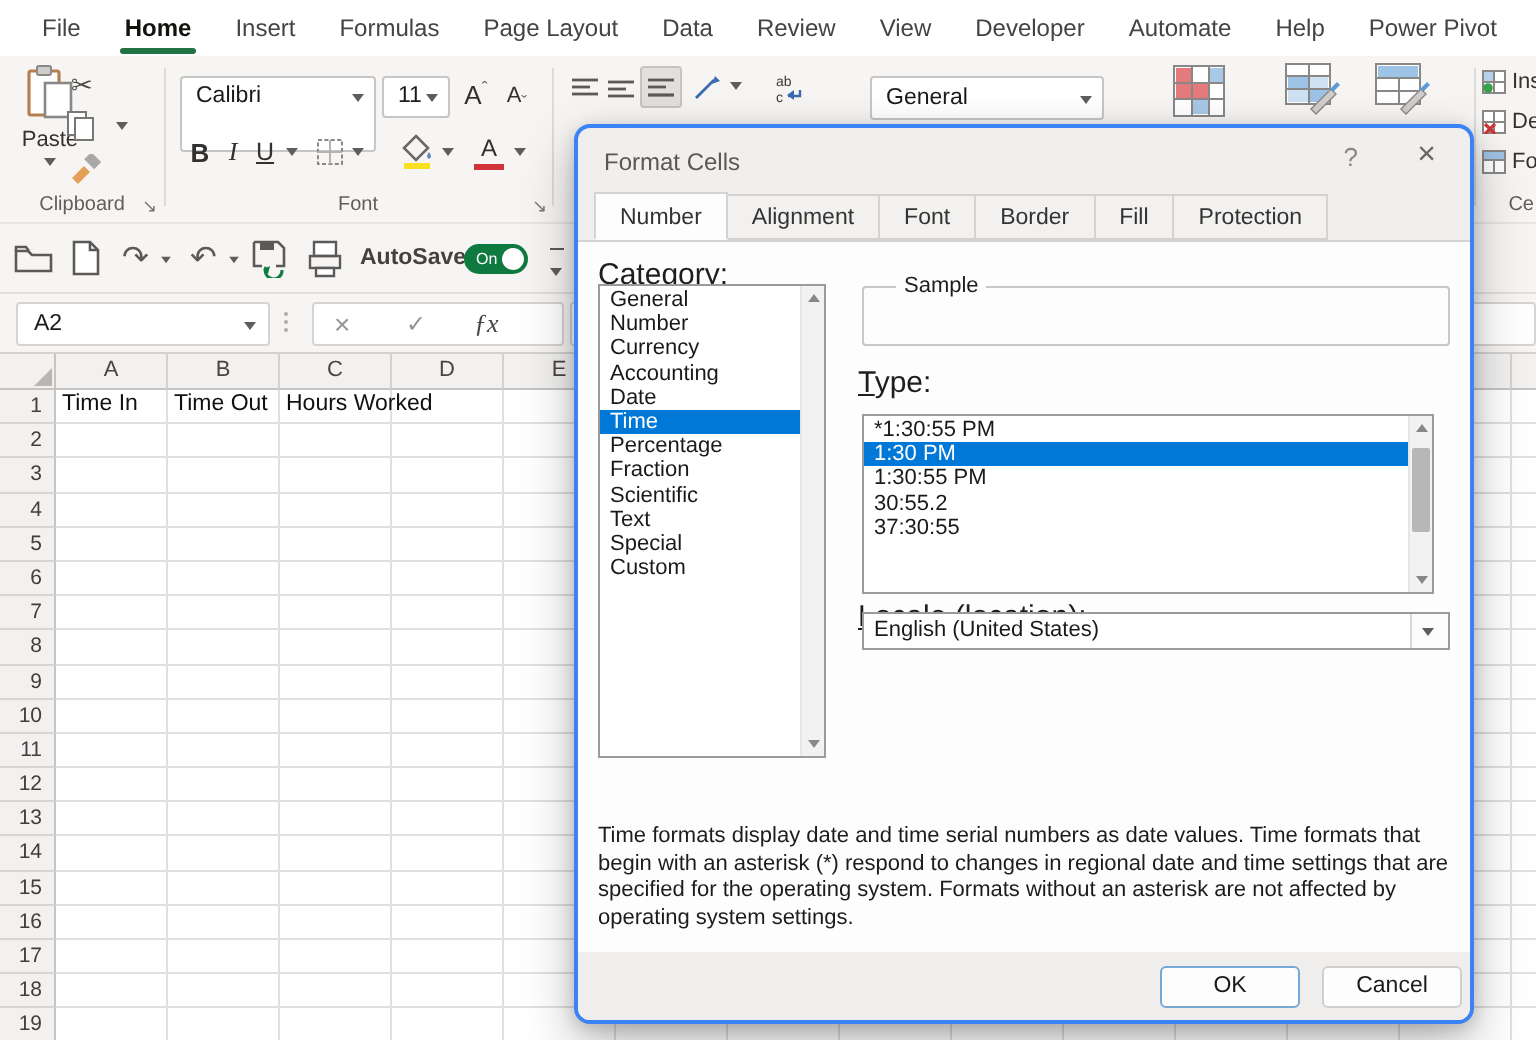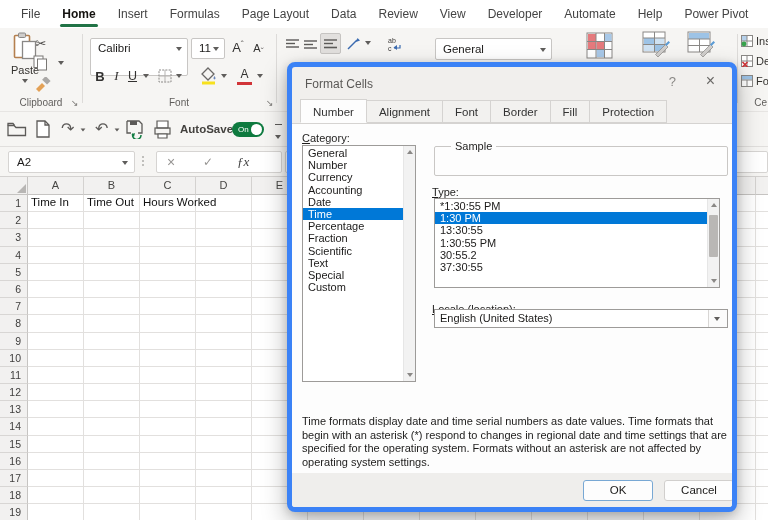--- a/index.html
+++ b/index.html
@@ -80,33 +80,33 @@
         border-bottom:1px solid #c6c4c2;font-size:11px;color:#47464 4;text-align:center;line-height:17px;color:#474644;}
   .grow{display:flex;height:17.2px;}
   .grhdr{width:28px;flex:none;background:#f2f1f0;border-right:1px solid #c6c4c2;
          border-bottom:1px solid #d8d6d4;font-size:10.5px;color:#3f3e3d;text-align:right;
          padding-right:6px;line-height:16px;}
   .gcell{width:56px;flex:none;border-right:1px solid #e2e0de;border-bottom:1px solid #e2e0de;position:relative;}
   .ctext{position:absolute;left:3px;top:1px;font-size:11.5px;color:#111;white-space:nowrap;z-index:2;}
 
   
   .dialog{position:absolute;left:287px;top:62px;width:450px;height:450px;background:#f1efed;
-          border:5px solid #3b82f6;border-radius:8px;box-shadow:0 10px 26px rgba(0,0,0,.28),0 2px 8px rgba(0,0,0,.16);
+          border:2px solid #3b82f6;border-radius:8px;box-shadow:0 10px 26px rgba(0,0,0,.28),0 2px 8px rgba(0,0,0,.16);
           z-index:10;overflow:hidden;}
   .dlg-title{position:absolute;left:13px;top:10px;font-size:12px;color:#5a5856;}
   .dlg-help{position:absolute;right:56px;top:7px;font-size:13px;color:#8a8886;}
   .dlg-close{position:absolute;right:17px;top:5px;font-size:16px;color:#6a6866;}
   .dlg-tabs{position:absolute;left:8px;top:33px;display:flex;z-index:3;}
   .dtab{height:23px;line-height:22px;padding:0 12px;font-size:11.5px;color:#333;
         background:#f2f1ef;border:1px solid #d5d3d1;margin-right:-1px;}
   .dtab.active{background:#fdfdfd;border-bottom-color:#fdfdfd;height:24px;margin-top:-1px;
                line-height:24px;z-index:4;position:relative;}
   .dlg-content{position:absolute;left:0;right:0;top:56px;bottom:34px;background:#fdfdfd;
                border-top:1px solid #d5d3d1;}
-  .dlg-label{position:absolute;font-size:11px;color:#1f1e1d;}
+  .dlg-label{position:absolute;font-size:15px;color:#1f1e1d;}
   .accel{text-decoration:underline;}
   .listbox{position:absolute;background:#fff;border:1px solid #9d9b99;overflow:hidden;}
   .list-items{position:absolute;left:0;top:1px;right:12px;}
   .litem{height:12.2px;line-height:12.2px;font-size:11px;padding-left:5px;color:#1b1a19;white-space:nowrap;}
   .litem.sel{background:#0078d7;color:#fff;}
   .vscroll{position:absolute;right:0;top:0;bottom:0;width:12px;background:#f2f2f2;border-left:1px solid #e6e6e6;}
   .sb-up,.sb-down{position:absolute;left:3px;width:0;height:0;border-left:3px solid transparent;border-right:3px solid transparent;}
   .sb-up{top:4px;border-bottom:4px solid #8a8886;}
   .sb-down{bottom:4px;border-top:4px solid #8a8886;}
   .sb-thumb{position:absolute;left:1px;width:9px;background:#b9b7b5;border-radius:1px;}
@@ -794,25 +794,24 @@
         </div>
       </div>
 
       <fieldset class="sample">
         <legend>Sample</legend>
       </fieldset>
 
       <div class="dlg-label" style="left:140px;top:62px">
         <span class="accel">T</span><span>ype:</span>
       </div>
-      <div class="listbox" style="left:142px;top:74px;width:286px;height:90px">
+      <div class="listbox" style="left:142px;top:86px;width:286px;height:90px">
         <div class="list-items">
             <div class="litem">*1:30:55 PM</div>
             <div class="litem sel">1:30 PM</div>
-            <div class="litem">13:30:55</div>
             <div class="litem">1:30:55 PM</div>
             <div class="litem">30:55.2</div>
             <div class="litem">37:30:55</div>
           </div>
         <div class="vscroll">
           <div class="sb-up"></div>
           <div class="sb-thumb" style="top:16px;height:42px"></div>
           <div class="sb-down"></div>
         </div>
       </div>

